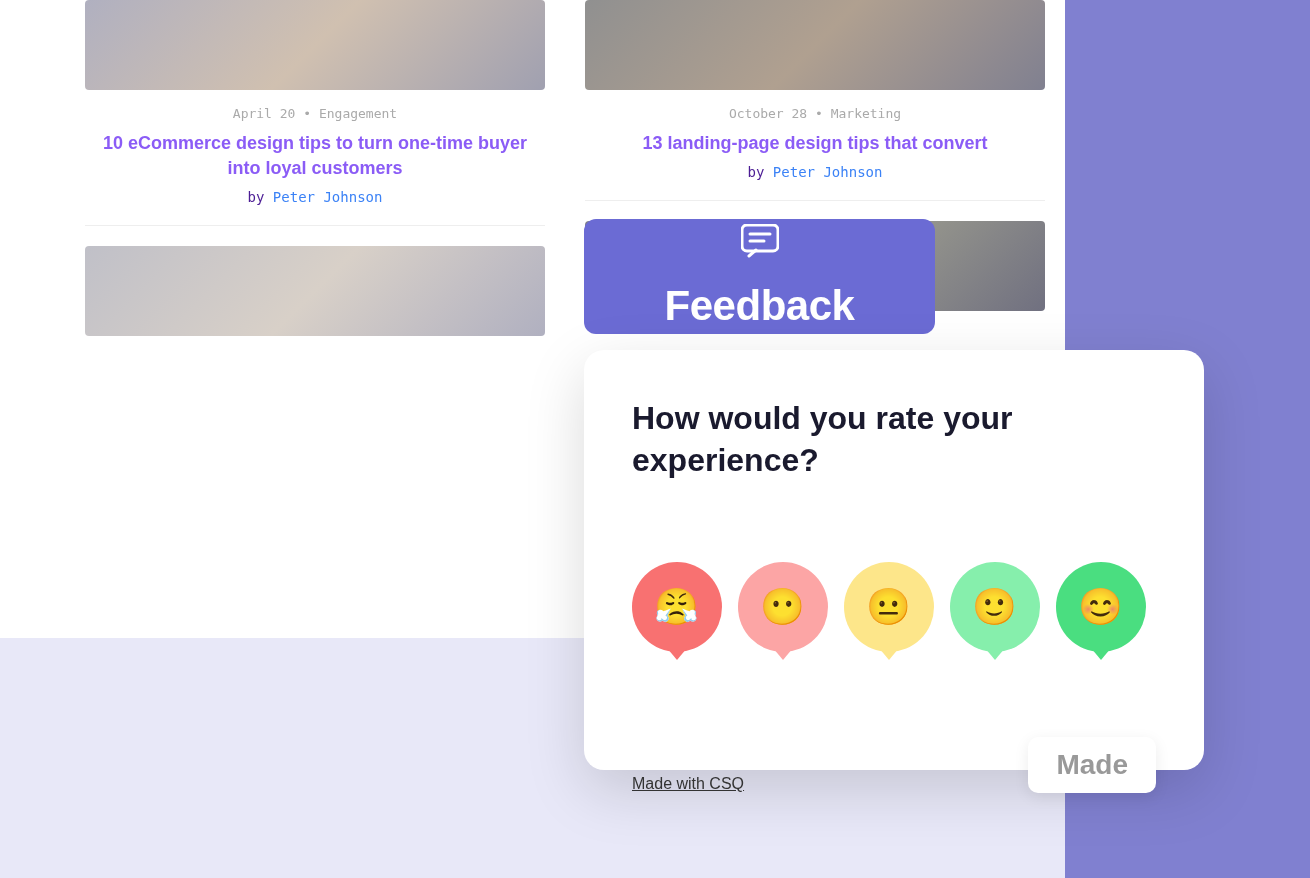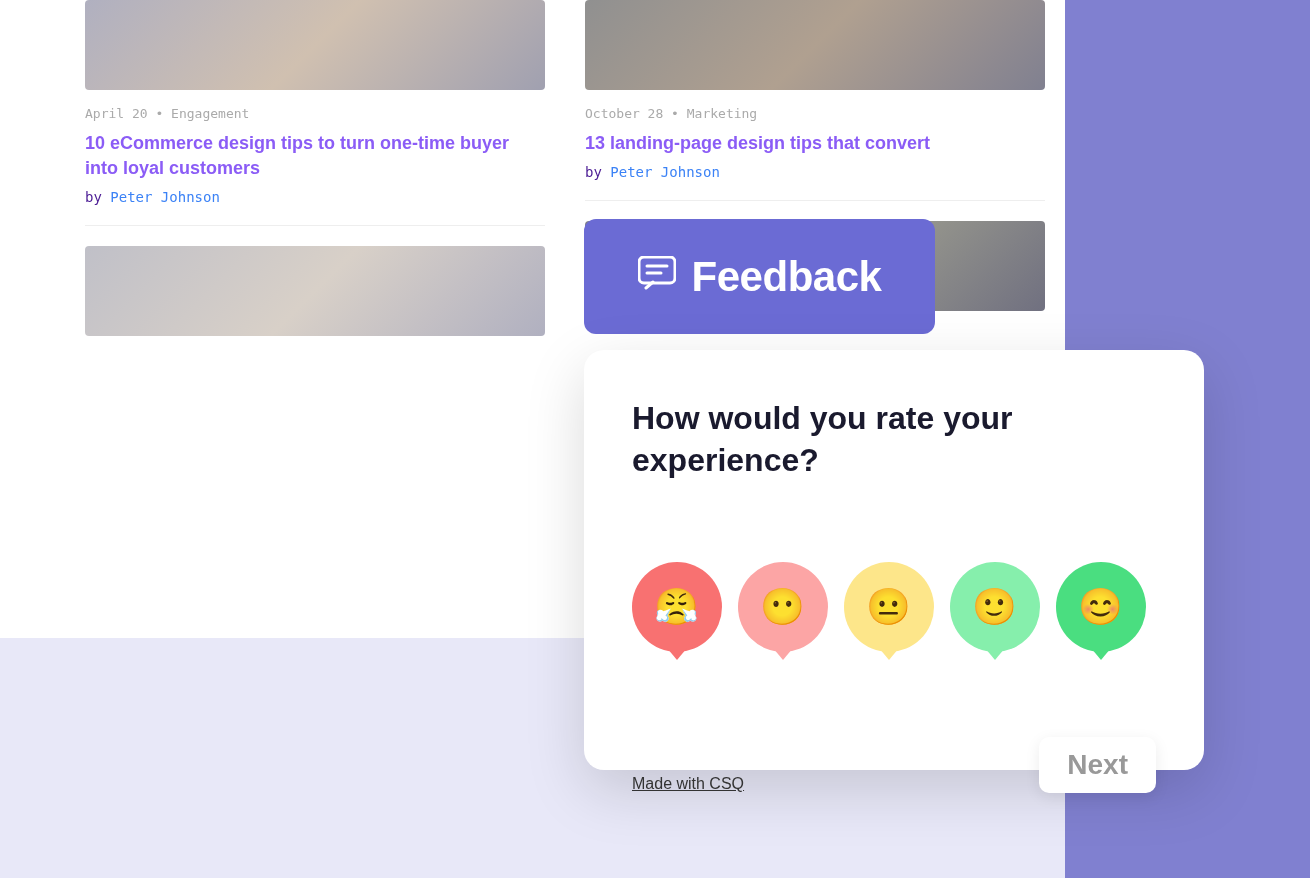--- a/index.html
+++ b/index.html
@@ -16,20 +16,21 @@
     .blog-bg {
       position: absolute;
       top: 0; left: 0;
       width: 1065px;
       height: 638px;
       background: #ffffff;
       display: grid;
       grid-template-columns: 1fr 1fr;
       gap: 0;
       padding: 0 0 0 65px;
+      text-align: center;
     }
 
     .right-panel {
       position: absolute;
       top: 0; right: 0;
       width: 245px;
       height: 878px;
       background: #8080d0;
     }
 
@@ -104,20 +105,21 @@
       width: 351px;
       height: 115px;
       background: #6b6bd4;
       border-radius: 12px;
       display: flex;
       align-items: center;
       justify-content: center;
       gap: 16px;
       cursor: pointer;
       z-index: 10;
+      flex-direction: column;
     }
 
     .feedback-icon {
       font-size: 32px;
       color: white;
     }
 
     .feedback-label {
       font-size: 42px;
       font-weight: 700;
@@ -294,15 +296,15 @@
   <div class="emoji-row">
     <button class="emoji-btn emoji-1" title="Very Dissatisfied">😤</button>
     <button class="emoji-btn emoji-2" title="Dissatisfied">😶</button>
     <button class="emoji-btn emoji-3" title="Neutral">😐</button>
     <button class="emoji-btn emoji-4" title="Satisfied">🙂</button>
     <button class="emoji-btn emoji-5" title="Very Satisfied">😊</button>
   </div>
 
   <div class="modal-footer">
     <span class="made-with">Made with CSQ</span>
-    <button class="next-btn">Next</button>
+    <button class="next-btn">Made</button>
   </div>
 </div>
 
 </body></html>

